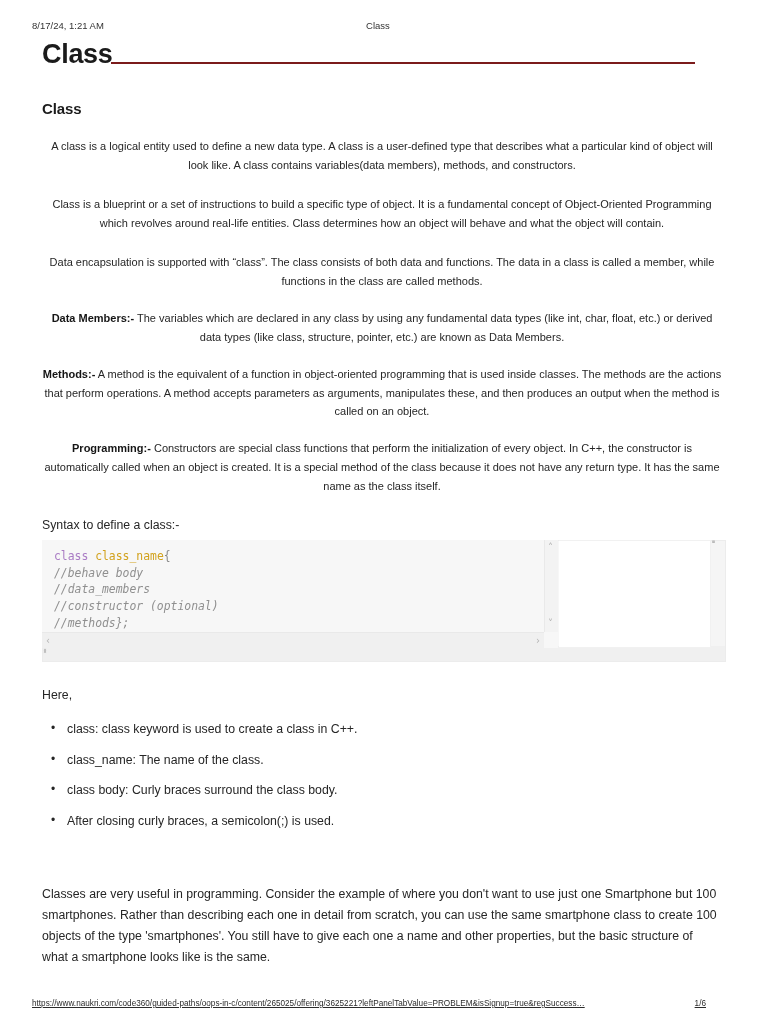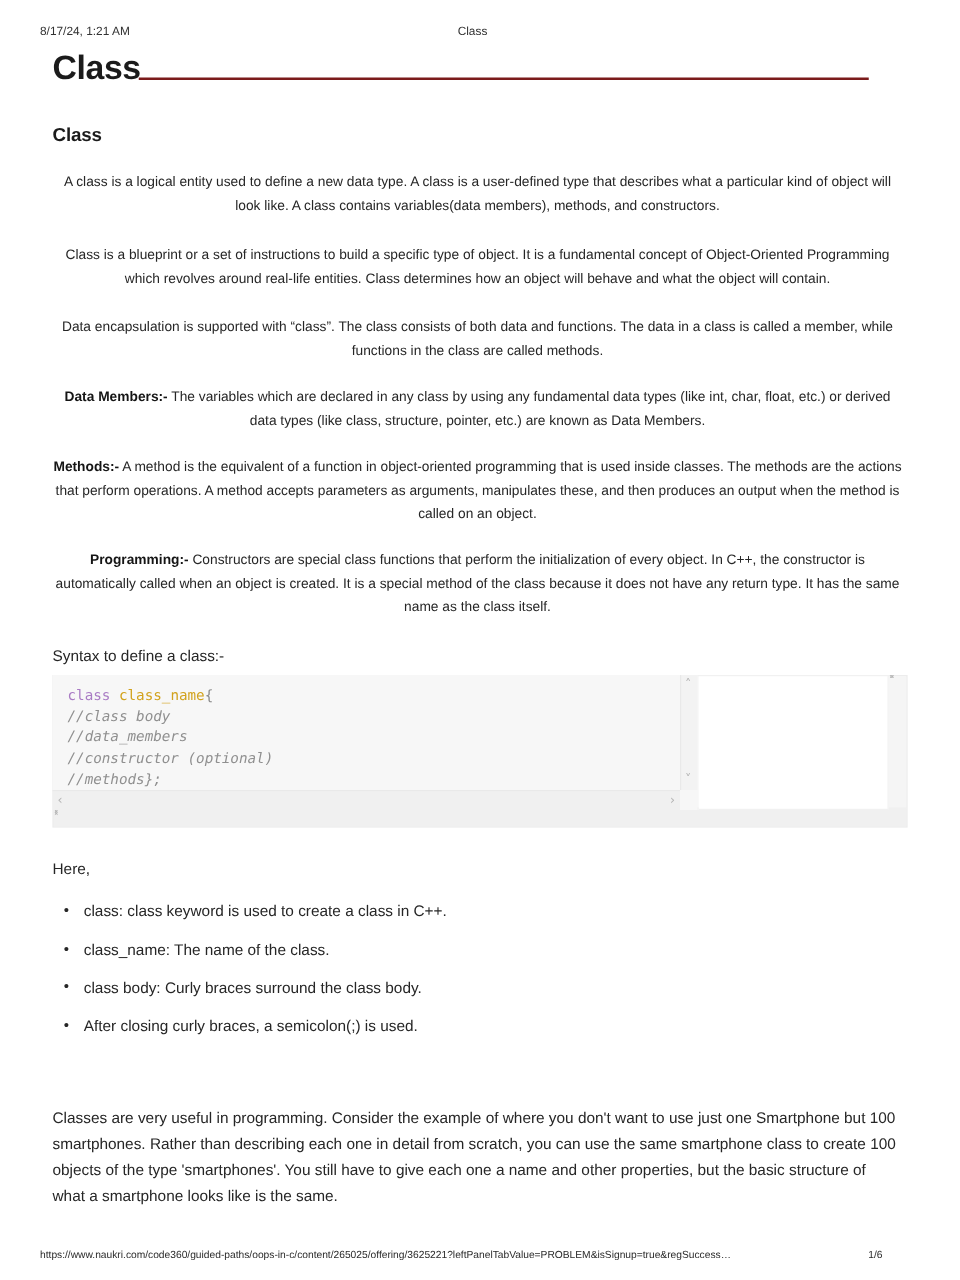--- a/index.html
+++ b/index.html
@@ -253,20 +253,21 @@
   .print-footer {
     position: absolute;
     bottom: 16px;
     left: 32px;
     right: 28px;
     font-size: 8.2px;
     color: #2b2b2b;
     display: flex;
     align-items: center;
     justify-content: space-between;
+    text-decoration: underline;
   }
   .print-footer .pf-url {
     white-space: nowrap;
     overflow: hidden;
     text-overflow: ellipsis;
     max-width: 640px;
   }
   .print-footer .pf-page { flex: 0 0 auto; padding-right: 22px; }
 </style>
 </head>
@@ -311,21 +312,21 @@
           <span class="sb-arrow sb-left">‹</span>
           <span class="sb-arrow sb-right">›</span>
         </div>
       </div>
 
       <div class="right-white"></div>
 
       <div class="inner-pane">
         <div class="code-area">
           <pre class="code"><span class="tok-kw">class</span> <span class="tok-name">class_name</span><span class="tok-punct">{</span>
-<span class="tok-comment">//class body</span>
+<span class="tok-comment">//behave body</span>
 <span class="tok-comment">//data_members</span>
 <span class="tok-comment">//constructor (optional)</span>
 <span class="tok-comment">//methods};</span></pre>
         </div>
         <div class="vscroll">
           <span class="sb-arrow sb-up">˄</span>
           <span class="sb-arrow sb-down">˅</span>
         </div>
         <div class="hscroll">
           <span class="sb-arrow sb-left">‹</span>

